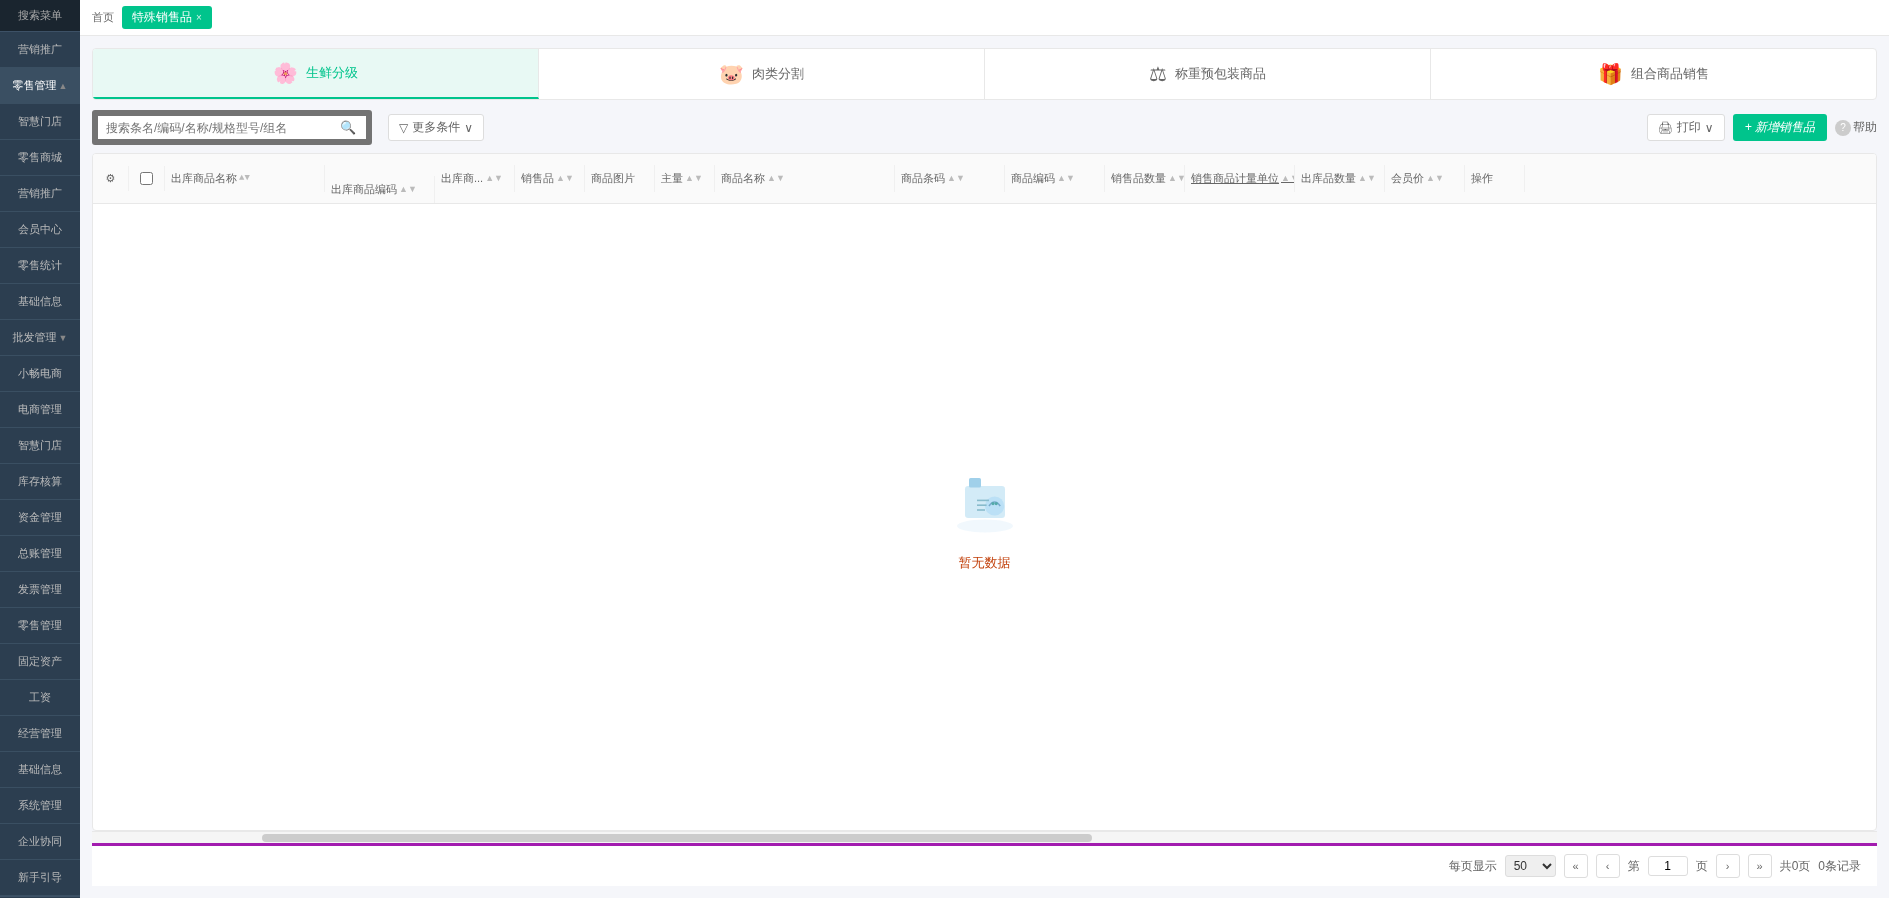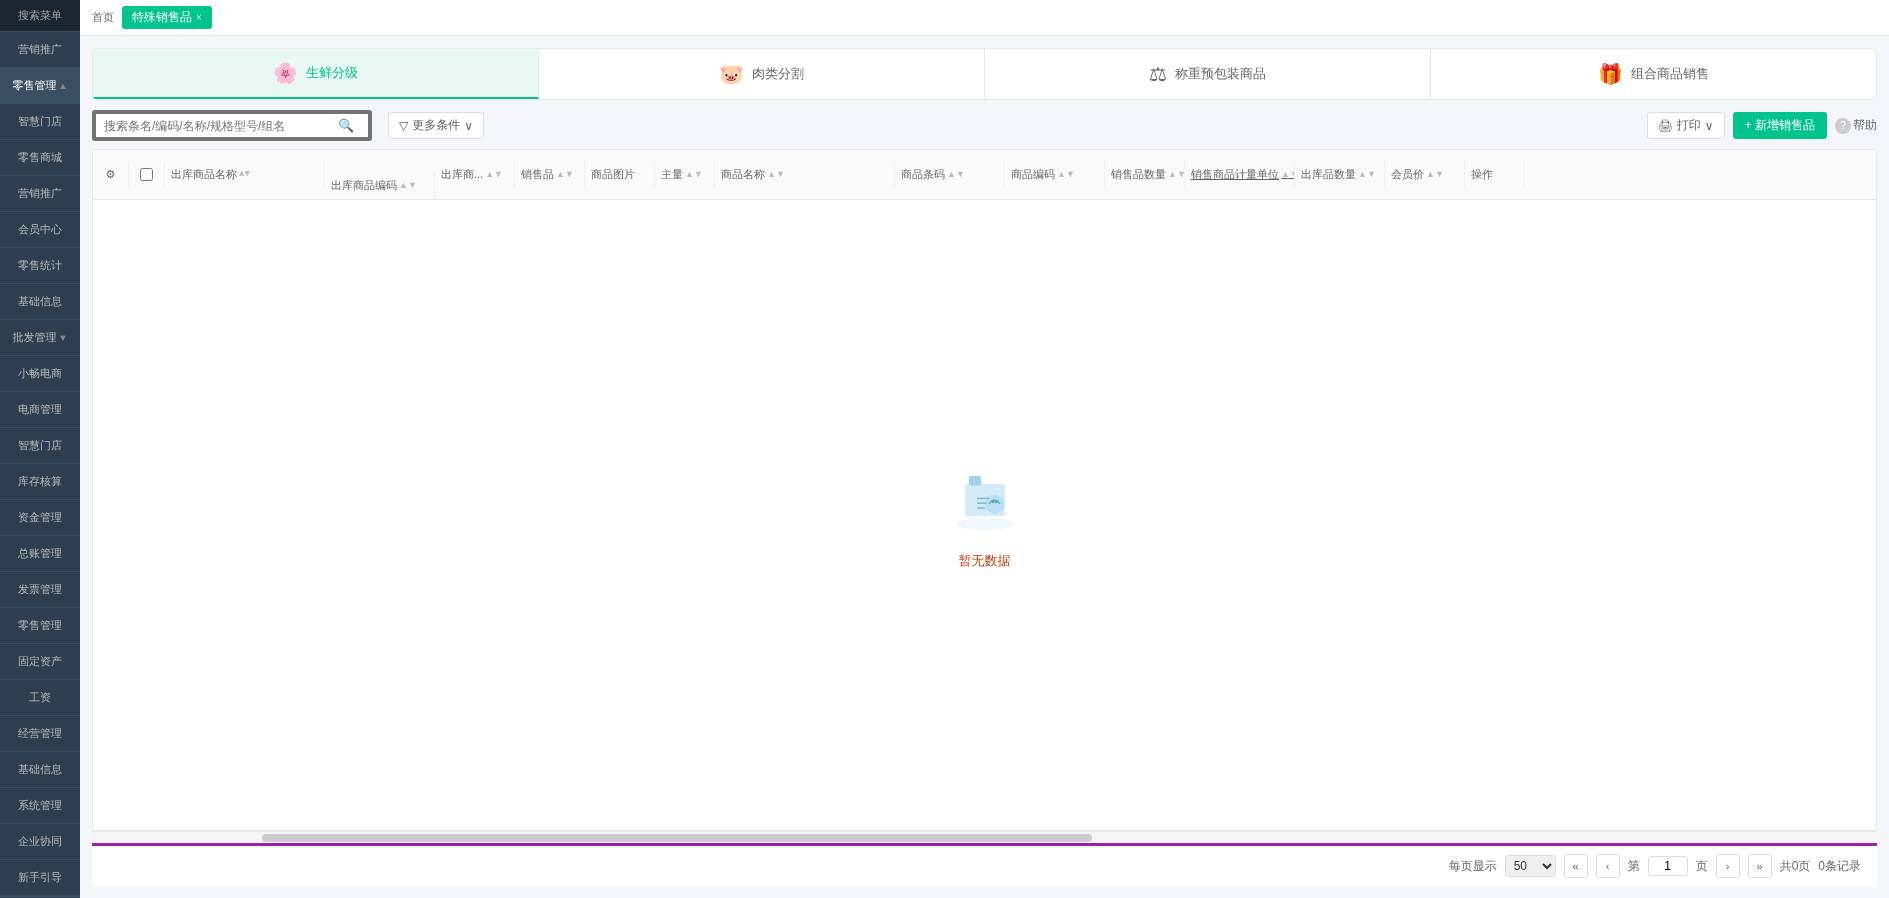--- a/index.html
+++ b/index.html
@@ -128,21 +128,21 @@
       display: flex;
       align-items: center;
       justify-content: space-between;
       margin-bottom: 8px;
       flex-shrink: 0;
     }
     .search-box {
       display: flex;
       align-items: center;
       background: #fff;
-      border: 4px solid #737373;
+      border: 6px solid #737373;
       border-radius: 3px;
       padding: 4px 8px;
       gap: 4px;
       width: 280px;
     }
     .search-box input {
       border: none;
       outline: none;
       font-size: 12px;
       color: #333;
@@ -184,20 +184,21 @@
       display: flex;
       align-items: flex-end;
       gap: 4px;
       background: #00c48c;
       border: none;
       border-radius: 3px;
       padding: 5px 12px;
       font-size: 12px;
       color: #fff;
       cursor: pointer;
+      font-style: italic;
     }
     .help-btn {
       display: flex;
       align-items: center;
       gap: 2px;
       font-size: 12px;
       color: #666;
       cursor: pointer;
     }
 

